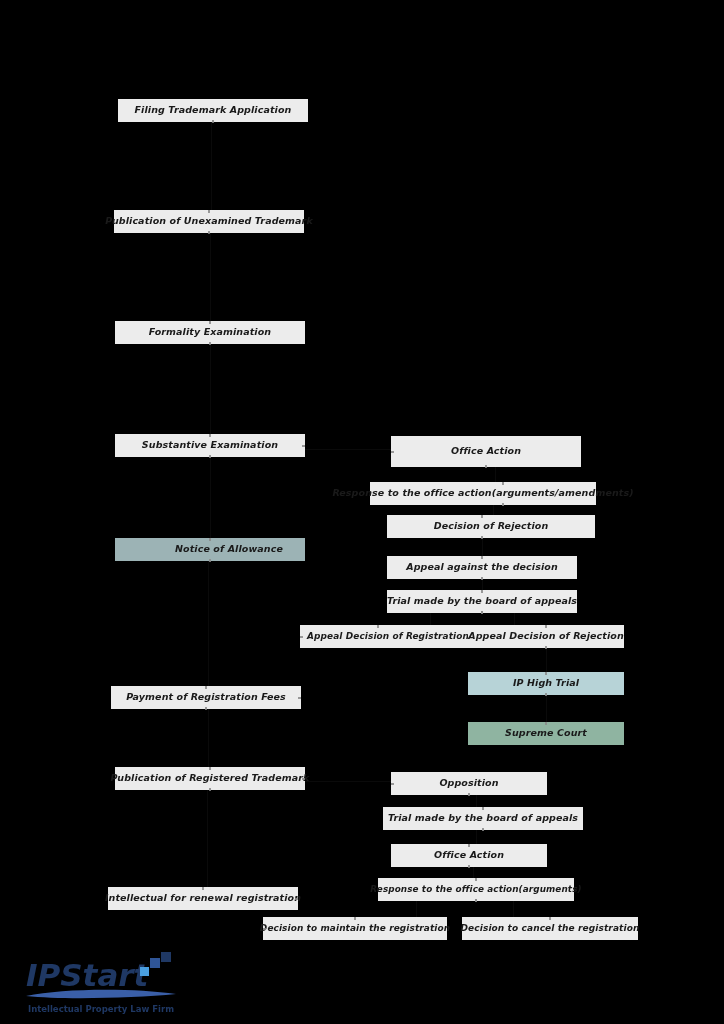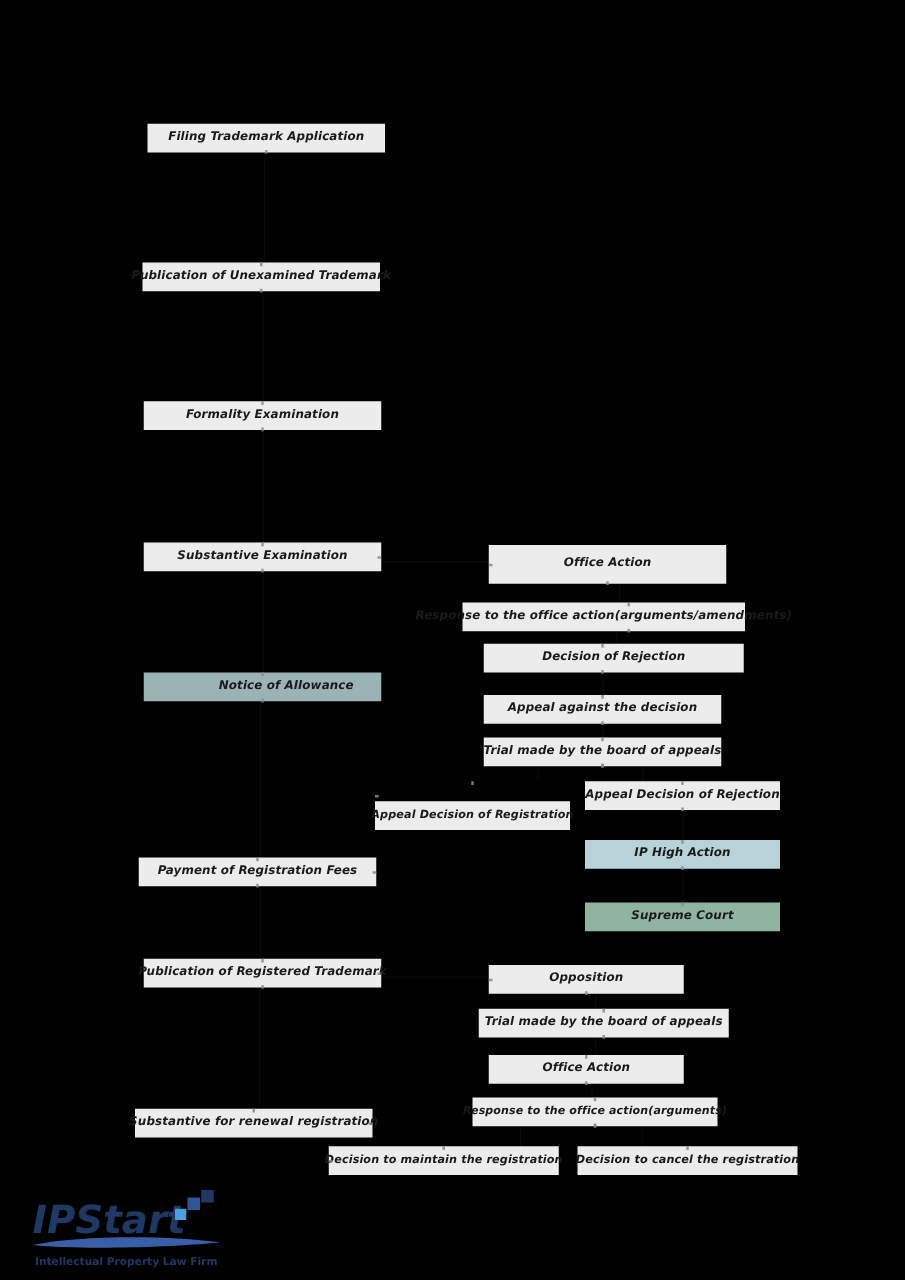--- a/index.html
+++ b/index.html
@@ -108,30 +108,30 @@
       <div class="node " style="left: 118px; top: 99px; width: 190px; height: 23px;">Filing Trademark Application</div>
       <div class="node " style="left: 114px; top: 210px; width: 190px; height: 23px;">Publication of Unexamined Trademark</div>
       <div class="node " style="left: 115px; top: 321px; width: 190px; height: 23px;">Formality Examination</div>
       <div class="node " style="left: 115px; top: 434px; width: 190px; height: 23px;">Substantive Examination</div>
       <div class="node " style="left: 391px; top: 436px; width: 190px; height: 31px;">Office Action</div>
       <div class="node " style="left: 370px; top: 482px; width: 226px; height: 23px;">Response to the office action(arguments/amendments)</div>
       <div class="node " style="left: 387px; top: 515px; width: 208px; height: 23px;">Decision of Rejection</div>
       <div class="node teal-gray" style="left: 115px; top: 538px; width: 190px; height: 23px;">Notice of Allowance</div>
       <div class="node " style="left: 387px; top: 556px; width: 190px; height: 23px;">Appeal against the decision</div>
       <div class="node " style="left: 387px; top: 590px; width: 190px; height: 23px;">Trial made by the board of appeals</div>
-      <div class="node " style="left: 300px; top: 625px; width: 156px; height: 23px; font-size: 8.94839px; margin-top: 16px;">Appeal Decision of Registration</div>
+      <div class="node " style="left: 300px; top: 625px; width: 176px; height: 23px; font-size: 8.94839px;">Appeal Decision of Registration</div>
       <div class="node " style="left: 468px; top: 625px; width: 156px; height: 23px;">Appeal Decision of Rejection</div>
       <div class="node " style="left: 111px; top: 686px; width: 190px; height: 23px;">Payment of Registration Fees</div>
-      <div class="node teal-light" style="left: 468px; top: 672px; width: 156px; height: 23px;">IP High Action</div>
+      <div class="node teal-light" style="left: 468px; top: 672px; width: 156px; height: 23px;">IP High Trial</div>
       <div class="node teal-green" style="left: 468px; top: 722px; width: 156px; height: 23px;">Supreme Court</div>
       <div class="node " style="left: 115px; top: 767px; width: 190px; height: 23px;">Publication of Registered Trademark</div>
       <div class="node " style="left: 391px; top: 772px; width: 156px; height: 23px;">Opposition</div>
       <div class="node " style="left: 383px; top: 807px; width: 200px; height: 23px;">Trial made by the board of appeals</div>
       <div class="node " style="left: 391px; top: 844px; width: 156px; height: 23px;">Office Action</div>
-      <div class="node " style="left: 108px; top: 887px; width: 190px; height: 23px;">Substantive for renewal registration</div>
+      <div class="node " style="left: 108px; top: 887px; width: 190px; height: 23px;">Intellectual for renewal registration</div>
       <div class="node " style="left: 378px; top: 878px; width: 196px; height: 23px; font-size: 8.835px; font-style: italic;">Response to the office action(arguments)</div>
       <div class="node " style="left: 263px; top: 917px; width: 184px; height: 23px; font-size: 8.93514px;">Decision to maintain the registration</div>
       <div class="node " style="left: 462px; top: 917px; width: 176px; height: 23px; font-size: 9.01143px;">Decision to cancel the registration</div>
     </div>
 
   <div id="stubs">
       <div class="stub v" style="left: 212px; top: 120px;"></div>
       <div class="stub v" style="left: 208px; top: 210px;"></div>
       <div class="stub v" style="left: 208px; top: 231px;"></div>
       <div class="stub v" style="left: 209px; top: 321px;"></div>

